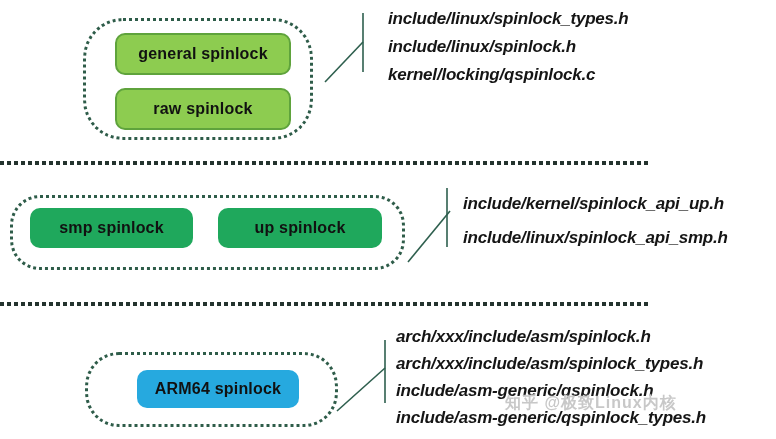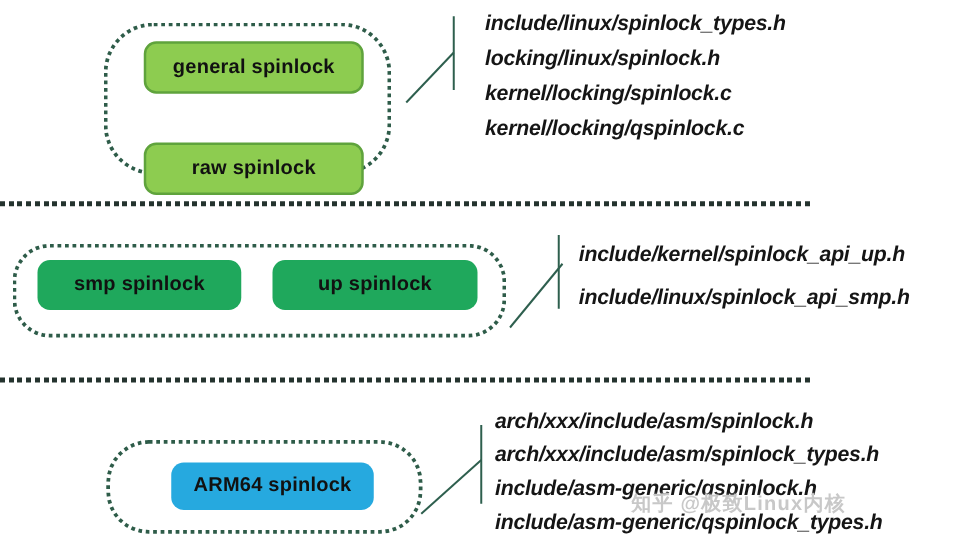--- a/index.html
+++ b/index.html
@@ -21,21 +21,21 @@
   #cluster-arch{left:85px;top:352px;width:247px;height:69px;border-radius:34px;}
   
   .box{
     position:absolute;
     display:flex;align-items:center;justify-content:center;
     border-radius:10px;
     font-weight:700;font-size:16px;color:var(--label-text);
     letter-spacing:.2px;
   }
   #box-general{left:115px;top:33px;width:172px;height:38px;background:var(--light-green-fill);border:2px solid var(--light-green-border);text-align:center;}
-  #box-raw{left:115px;top:88px;width:172px;height:38px;background:var(--light-green-fill);border:2px solid var(--light-green-border);margin-top:26px;}
+  #box-raw{left:115px;top:88px;width:172px;height:38px;background:var(--light-green-fill);border:2px solid var(--light-green-border);}
   #box-smp{left:30px;top:208px;width:163px;height:40px;background:var(--emerald-fill);}
   #box-up{left:218px;top:208px;width:164px;height:40px;background:var(--emerald-fill);}
   #box-arm64{left:125px;top:370px;width:162px;height:38px;background:var(--blue-fill);margin-left:12px;}
   
   .file-list{
     position:absolute;
     color:var(--file-text);
     font-weight:700;font-size:17px;
     letter-spacing:-0.2px;
     white-space:nowrap;
@@ -75,22 +75,21 @@
 
   <div class="cluster" id="cluster-generic"></div>
   <div class="box" id="box-general">
     <span>general spinlock</span>
   </div>
   <div class="box" id="box-raw">
     <span>raw spinlock</span>
   </div>
   <div class="file-list" id="files-generic">
     <div class="file-line">include/linux/spinlock_types.h</div>
-    <div class="file-line">locking/linux/spinlock.h</div>
-    <div class="file-line">kernel/locking/spinlock.c</div>
+    <div class="file-line">include/linux/spinlock.h</div>
     <div class="file-line">kernel/locking/qspinlock.c</div>
   </div>
 
   <div class="separator" id="separator-1"></div>
 
   <div class="cluster" id="cluster-api"></div>
   <div class="box" id="box-smp">
     <span>smp spinlock</span>
   </div>
   <div class="box" id="box-up">

